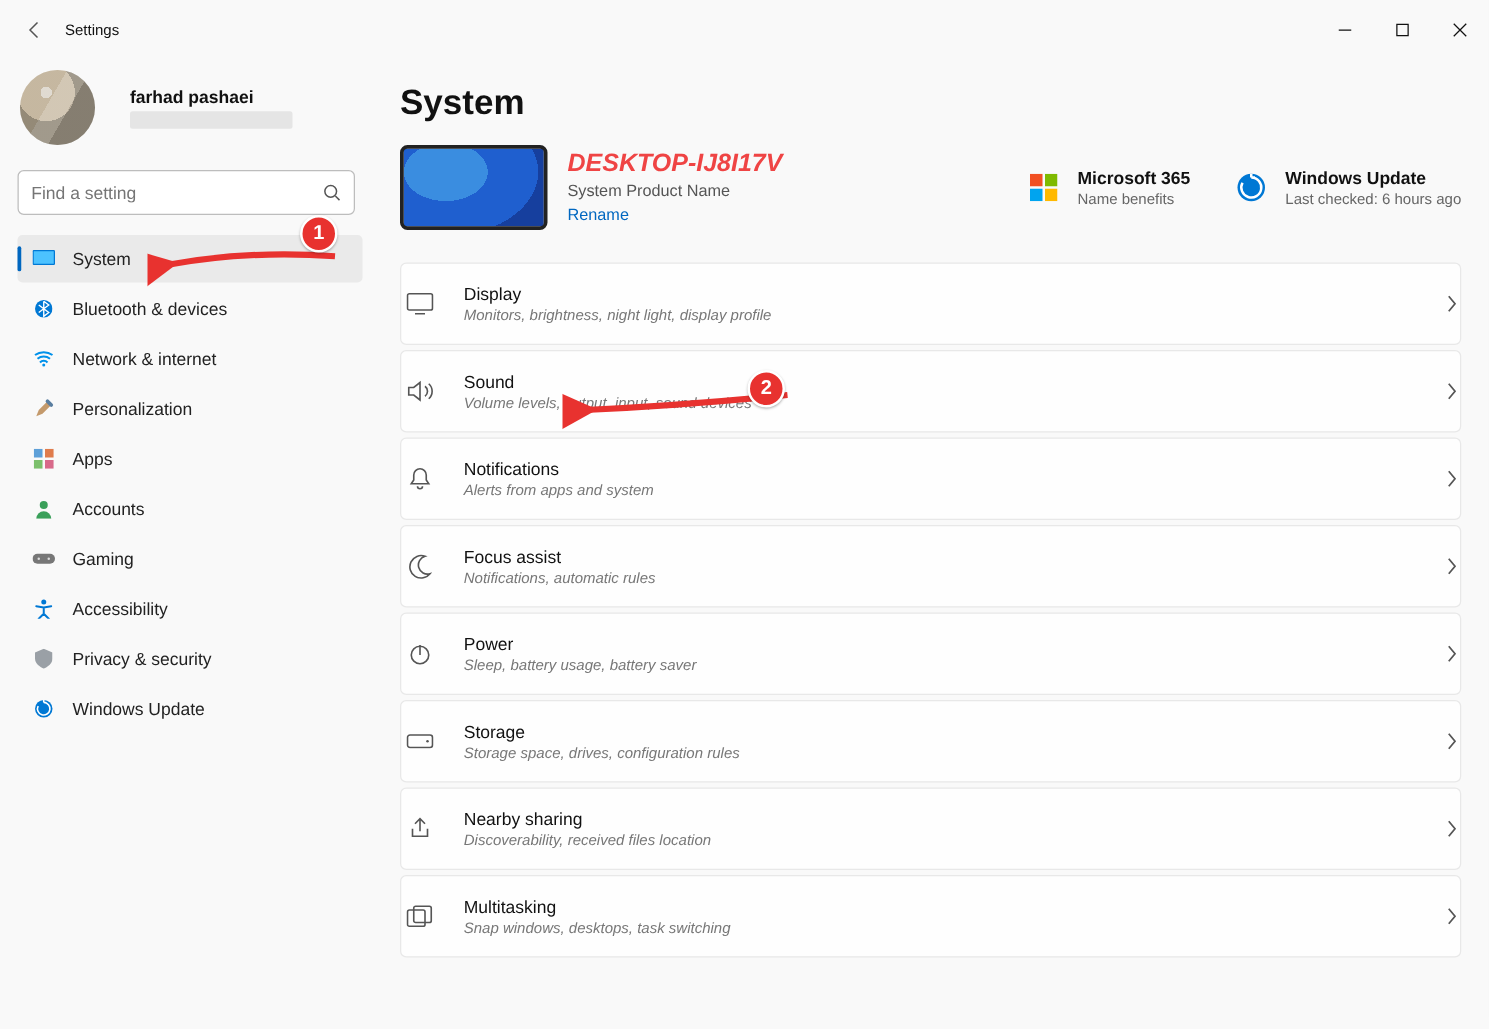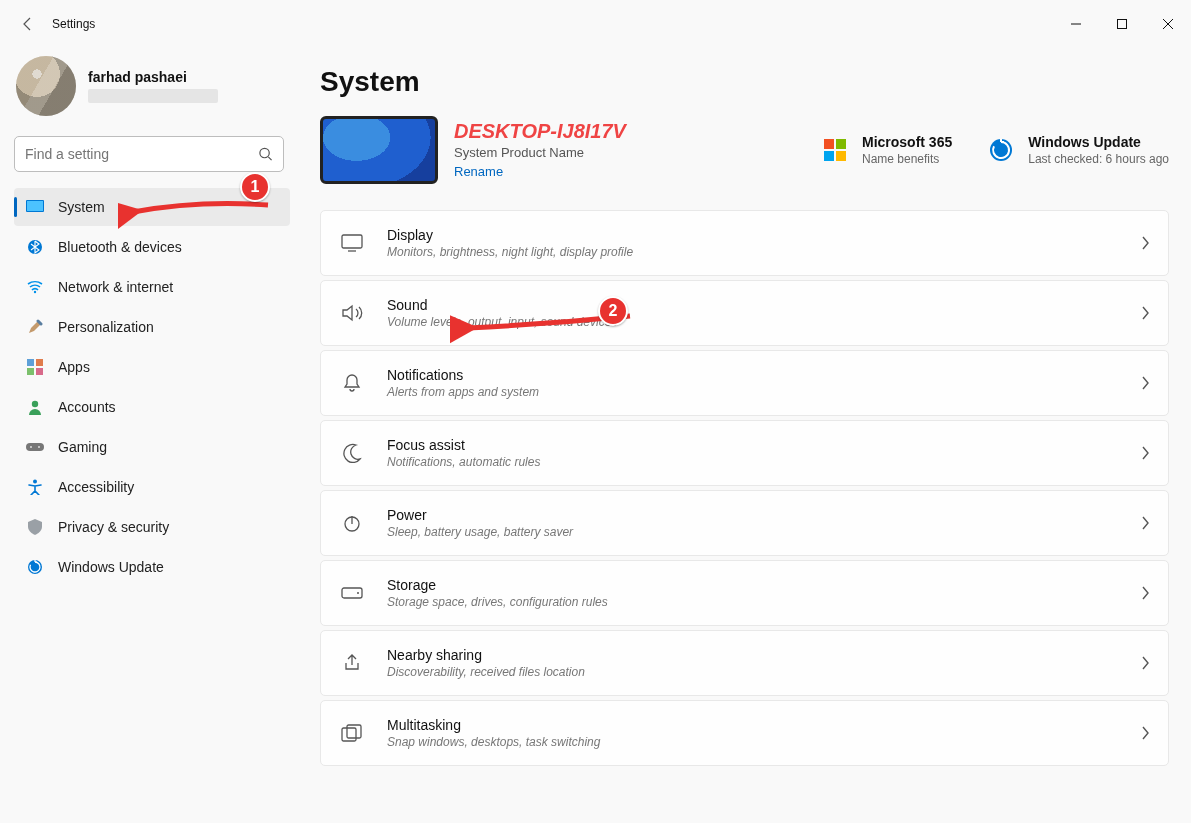--- a/index.html
+++ b/index.html
@@ -10,21 +10,21 @@
 .titlebar { height: 48px; display: flex; align-items: center; padding-left: 18px; }
 .titlebar .back { width: 20px; height: 20px; display:flex; align-items:center; justify-content:center; color:#555; }
 .titlebar .title { margin-left: 14px; font-size: 12px; color:#111; }
 .titlebar .spacer { flex:1; }
 .titlebar .winbtns { display:flex; }
 .titlebar .winbtn { width:46px; height:32px; display:flex; align-items:center; justify-content:center; color:#111; }
 
 .body { flex:1; display:flex; }
 
 .sidebar { width: 300px; padding: 8px 10px 0 14px; }
-.profile { display:flex; align-items:center; gap:12px; padding: 0 0 12px 2px; margin-bottom:8px;}
+.profile { display:flex; align-items:center; gap:28px; padding: 0 0 12px 2px; margin-bottom:8px;}
 .avatar { width:60px; height:60px; border-radius:50%; background: radial-gradient(circle at 35% 30%, #fff 0 8%, #d6c9b4 8% 40%, #8a8375 40% 100%); overflow:hidden; position:relative;}
 .avatar::after{content:"";position:absolute;inset:0;background:linear-gradient(120deg,#a7977c 0 40%,#ccc4b6 40% 60%,#7d7468 60% 100%);opacity:.35;}
 .profile-text .pname { font-size:14px; font-weight:600; color:#111; }
 .profile-text .pmail { font-size:12px; color:#888; background:#e5e5e5; width:130px; height:14px; border-radius:2px; margin-top:4px; }
 
 .searchbox { position:relative; width:270px; height:36px; border:1px solid #bdbdbd; border-radius:5px; background:#fff; margin-bottom:16px; }
 .searchbox input { border:none; outline:none; width:100%; height:100%; padding:0 36px 0 10px; font-size:14px; background:transparent; border-radius:5px; }
 .searchbox .sicon { position:absolute; right:10px; top:50%; transform:translateY(-50%); color:#555; }
 
 .nav { display:flex; flex-direction:column; gap:2px; }
@@ -42,21 +42,21 @@
 .devinfo .devprod { font-size:13px; color:#555; margin-top:2px; }
 .devinfo .rename { font-size:13px; color:#0067c0; margin-top:4px; display:inline-block; }
 
 .devlinks { margin-left:auto; display:flex; gap:34px; align-items:center; }
 .dl { display:flex; gap:12px; align-items:center; }
 .dl .dli { width:30px; height:30px; display:flex; align-items:center; justify-content:center; }
 .dl .dlt1 { font-size:14px; font-weight:600; color:#111; }
 .dl .dlt2 { font-size:12px; color:#666; margin-top:2px; }
 
 .cards { display:flex; flex-direction:column; gap:4px; }
-.card { background:#fefefe; border:1px solid #e8e8e8; border-radius:5px; height:66px; display:flex; align-items:center; padding:0 18px; gap:22px; }
+.card { background:#fefefe; border:1px solid #e8e8e8; border-radius:5px; height:66px; display:flex; align-items:center; padding:0 2px; gap:22px; }
 .card .cicon { width:26px; display:flex; align-items:center; justify-content:center; color:#444; }
 .card .clabels { flex:1; }
 .card .ctitle { font-size:14px; color:#111; }
 .card .csub { font-size:12px; color:#777; margin-top:2px;font-style:italic; }
 .card .chev { color:#555; }
 
 
 .annot { position:absolute; pointer-events:none; }
 .badge { width:30px; height:30px; border-radius:50%; background:#e8322f; border:2px solid #fff; box-shadow:0 1px 2px rgba(0,0,0,.3); color:#fff; font-weight:700; font-size:16px; display:flex; align-items:center; justify-content:center; }
 .arrow1 { position:absolute; left:118px; top:200px; width:160px; height:30px; pointer-events:none;}

